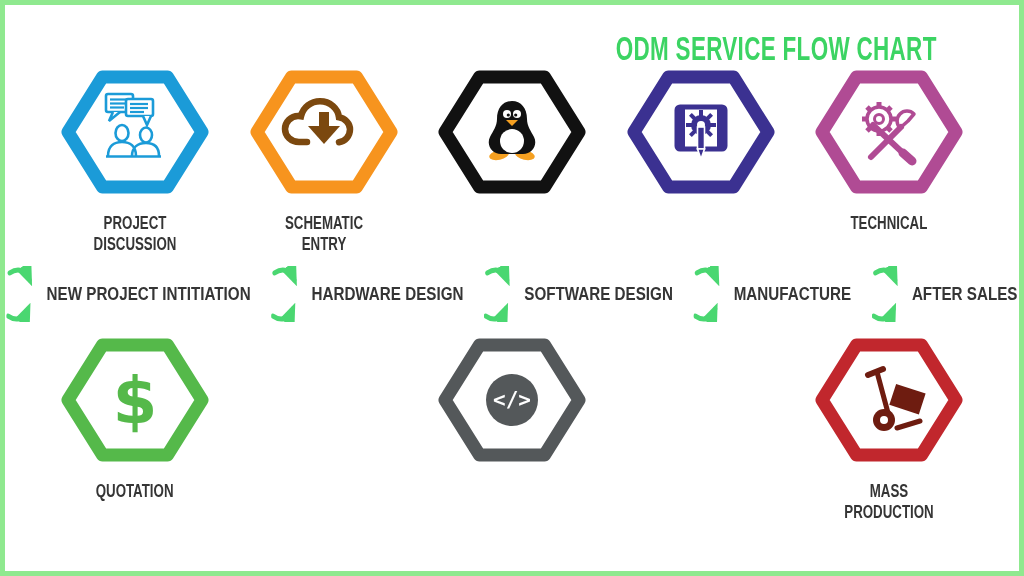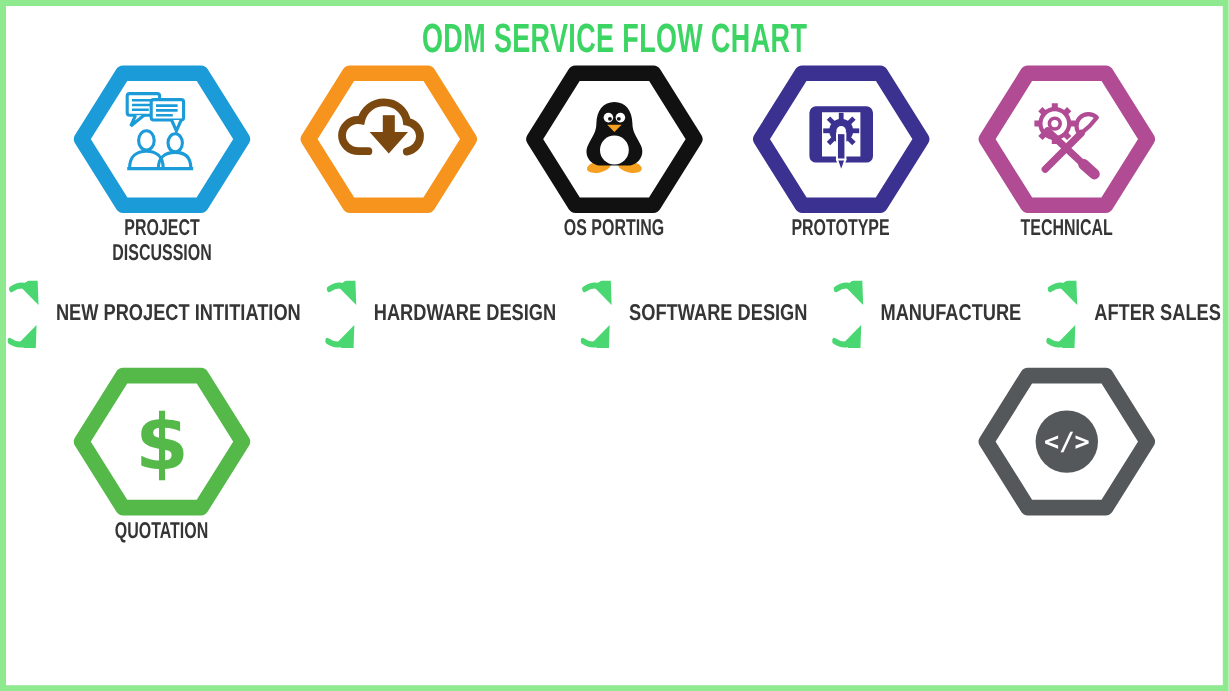--- a/index.html
+++ b/index.html
@@ -5,38 +5,38 @@
   * { margin:0; padding:0; box-sizing:border-box; }
   body { background:#fff; }
   .page {
     width:1024px; height:576px;
     background:#ffffff;
     border:5px solid #8fe98f;
     font-family:"Liberation Sans", sans-serif;
     overflow:hidden;
     position:relative;
   }
-  .title-wrap { text-align:center; margin-top:8px; height:36px; }
+  .title-wrap { text-align:right; margin-top:24px; height:36px; }
   .title {
     display:inline-block;
     transform:scaleX(0.66);
     font-size:34px; font-weight:bold;
     color:#3cd463; white-space:nowrap;
     letter-spacing:0.5px;
   }
   .hex-row {
     display:flex; justify-content:space-between;
     padding:0 44px;
   }
   .hex-row.top { margin-top:4px; }
   .hex-row.bottom { margin-top:14px; }
   .hex-cell { width:172px; display:flex; flex-direction:column; align-items:center; }
   .hex-svg { width:148px; height:126px; display:block; }
   .hex-label {
-    margin-top:2px;
+    margin-top:18px;
     font-size:19px; font-weight:bold; color:#353535;
     text-align:center; line-height:1.1;
   }
   .cond {
     display:inline-block;
     transform:scaleX(0.7);
     max-width:265px;
   }
   .flow-row {
     margin-top:10px;
@@ -99,40 +99,40 @@
 
     <div class="hex-cell">
       <svg class="hex-svg" viewBox="0 0 148 126">
         <polygon points="7,63 41.5,8 106.5,8 141,63 106.5,118 41.5,118" fill="#ffffff" stroke-width="13" stroke-linejoin="round" stroke="#f7941e"></polygon>
         <g color="#7b480f">
           <path d="M57,73 h-8 c-8,0 -14,-6 -14,-13 c0,-7 6,-13 13,-13 c1,0 2,0.1 3,0.3 c2,-9 10,-15 19,-15 c10,0 18,7 19,16 c6,1 11,6 11,12 c0,7 -5,12 -11,13" fill="none" stroke="currentColor" stroke-width="6.5" stroke-linecap="round"></path>
           <rect x="69" y="43" width="10" height="15" fill="currentColor"></rect>
           <polygon points="58,57 90,57 74,75" fill="currentColor"></polygon>
         </g>
       </svg>
+      <div class="hex-label">
+        <span class="cond">SCHEMATIC ENTRY</span>
+      </div>
     </div>
 
     <div class="hex-cell">
       <svg class="hex-svg" viewBox="0 0 148 126">
         <polygon points="7,63 41.5,8 106.5,8 141,63 106.5,118 41.5,118" fill="#ffffff" stroke-width="13" stroke-linejoin="round" stroke="#111111"></polygon>
         <g color="#111111">
           <ellipse cx="61" cy="86" rx="10" ry="4.8" fill="#f5a021" transform="rotate(-12 61 86)"></ellipse>
           <ellipse cx="87" cy="86" rx="10" ry="4.8" fill="#f5a021" transform="rotate(12 87 86)"></ellipse>
           <path d="M74,32 c-9,0 -15,7 -15,18 c0,7 -4,12 -7,18 c-4,8 2,17 11,17 h22 c9,0 15,-9 11,-17 c-3,-6 -7,-11 -7,-18 c0,-11 -6,-18 -15,-18 z" fill="currentColor"></path>
           <ellipse cx="74" cy="72" rx="12" ry="12" fill="#ffffff"></ellipse>
           <circle cx="69" cy="45" r="4" fill="#ffffff"></circle>
           <circle cx="79" cy="45" r="4" fill="#ffffff"></circle>
           <circle cx="70.3" cy="46" r="1.6" fill="#111111"></circle>
           <circle cx="77.7" cy="46" r="1.6" fill="#111111"></circle>
           <polygon points="68,51 80,51 74,57" fill="#f5a021"></polygon>
         </g>
       </svg>
-      <div class="hex-label">
-        <span class="cond">OS PORTING</span>
-      </div>
     </div>
 
     <div class="hex-cell">
       <svg class="hex-svg" viewBox="0 0 148 126">
         <polygon points="7,63 41.5,8 106.5,8 141,63 106.5,118 41.5,118" fill="#ffffff" stroke-width="13" stroke-linejoin="round" stroke="#3b3191"></polygon>
         <g color="#3b3191">
           <rect x="50" y="38" width="48" height="42" rx="3" fill="none" stroke="currentColor" stroke-width="5"></rect>
           <rect x="50" y="38" width="8" height="42" fill="currentColor"></rect>
           <rect x="90" y="38" width="8" height="42" fill="currentColor"></rect>
           <g fill="currentColor">
@@ -144,23 +144,20 @@
             <rect x="72" y="65" width="4" height="6" transform="rotate(45 74 56)"></rect>
             <rect x="59" y="54" width="6" height="4" transform="rotate(45 74 56)"></rect>
             <rect x="83" y="54" width="6" height="4" transform="rotate(45 74 56)"></rect>
           </g>
           <circle cx="74" cy="56" r="10" fill="currentColor"></circle>
           <circle cx="74" cy="56" r="4" fill="#ffffff"></circle>
           <rect x="70.5" y="58" width="7" height="22" fill="currentColor" stroke="#ffffff" stroke-width="1.6"></rect>
           <polygon points="70.5,80 77.5,80 74,90" fill="currentColor" stroke="#ffffff" stroke-width="1.6"></polygon>
         </g>
       </svg>
-      <div class="hex-label">
-        <span class="cond">PROTOTYPE</span>
-      </div>
     </div>
 
     <div class="hex-cell">
       <svg class="hex-svg" viewBox="0 0 148 126">
         <polygon points="7,63 41.5,8 106.5,8 141,63 106.5,118 41.5,118" fill="#ffffff" stroke-width="13" stroke-linejoin="round" stroke="#b04b94"></polygon>
         <g stroke="currentColor" fill="none" color="#b04b94">
           <circle cx="64" cy="50" r="12" stroke-width="3.5"></circle>
           <circle cx="64" cy="50" r="4.5" stroke-width="3"></circle>
           <g stroke-width="5">
             <line x1="76" y1="50" x2="81" y2="50"></line>
@@ -245,16 +242,32 @@
     <div class="hex-cell">
       <svg class="hex-svg" viewBox="0 0 148 126">
         <polygon points="7,63 41.5,8 106.5,8 141,63 106.5,118 41.5,118" fill="#ffffff" stroke-width="13" stroke-linejoin="round" stroke="#54585a"></polygon>
         <g color="#54585a">
           <circle cx="74" cy="63" r="26" fill="currentColor"></circle>
           <text x="74" y="70" text-anchor="middle" font-size="21" font-weight="bold" fill="#ffffff" class="code-text" font-family="DejaVu Sans Mono, monospace">&lt;/&gt;</text>
         </g>
       </svg>
     </div>
 
+    <div class="hex-cell">
+      <svg class="hex-svg" viewBox="0 0 148 126">
+        <polygon points="7,63 41.5,8 106.5,8 141,63 106.5,118 41.5,118" fill="#ffffff" stroke-width="13" stroke-linejoin="round" stroke="#c1272d"></polygon>
+        <g color="#6e1c10">
+          <line x1="53" y1="38" x2="68" y2="32" stroke="currentColor" stroke-width="6" stroke-linecap="round"></line>
+          <line x1="62" y1="35" x2="73" y2="76" stroke="currentColor" stroke-width="5" stroke-linecap="round"></line>
+          <circle cx="69" cy="83" r="11" fill="currentColor"></circle>
+          <circle cx="69" cy="83" r="4" fill="#ffffff"></circle>
+          <rect x="77" y="51" width="31" height="22" fill="currentColor" transform="rotate(18 92 62)"></rect>
+          <line x1="82" y1="91" x2="105" y2="84" stroke="currentColor" stroke-width="5" stroke-linecap="round"></line>
+        </g>
+      </svg>
+      <div class="hex-label">
+        <span class="cond">MASS PRODUCTION</span>
+      </div>
+    </div>
 
   </div>
 
 </div>
 
 </body></html>

